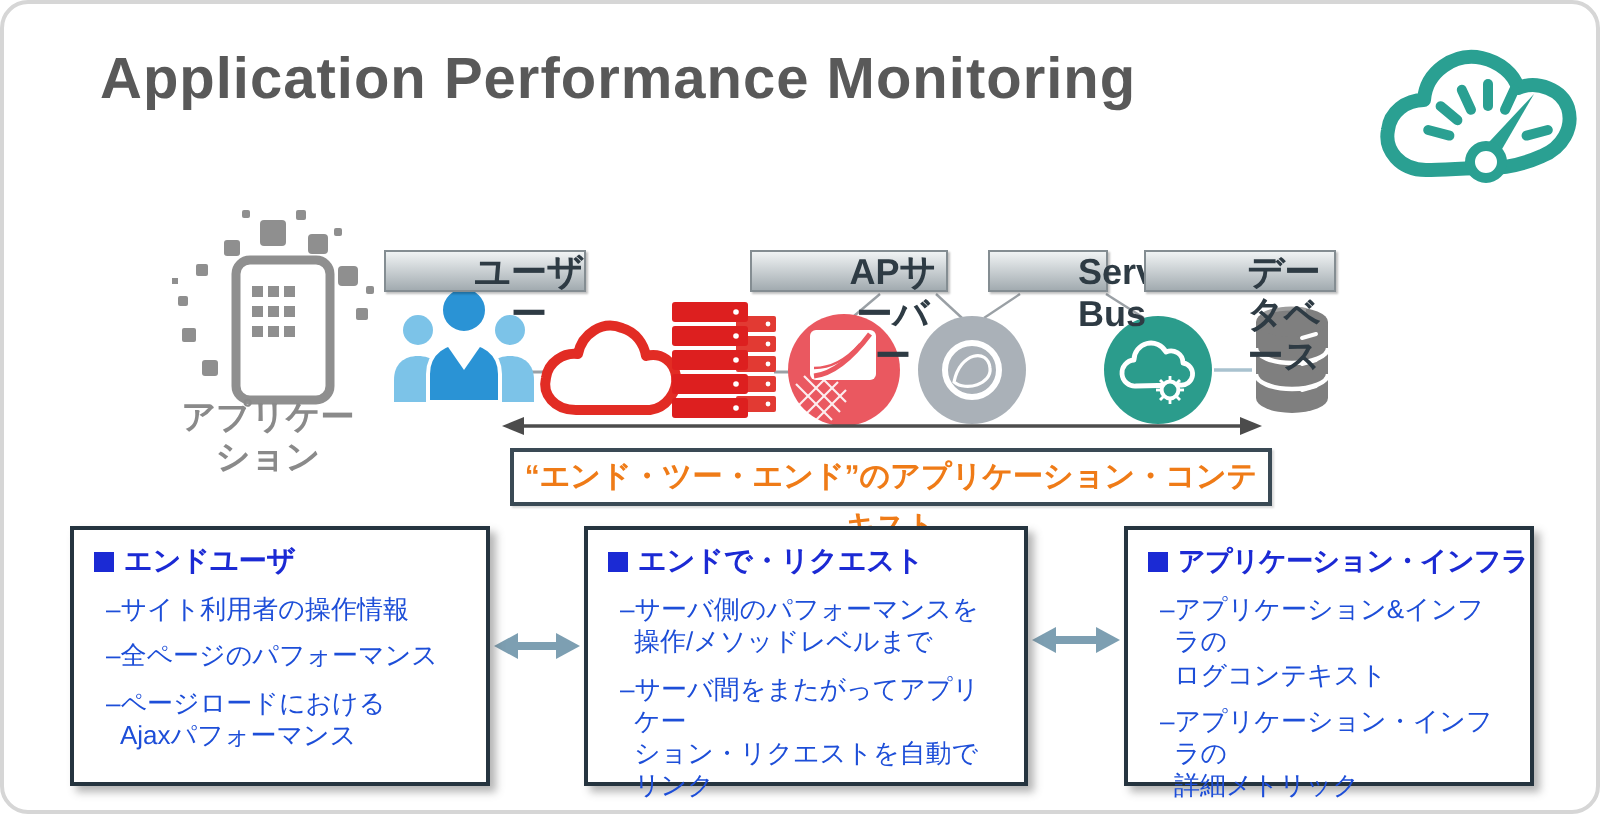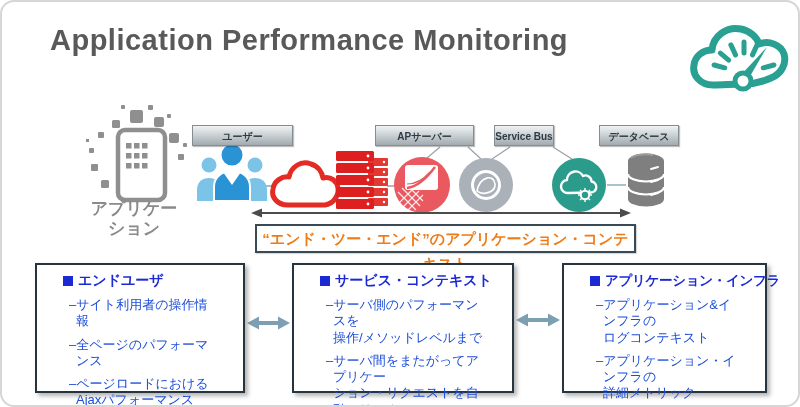--- a/index.html
+++ b/index.html
@@ -13,45 +13,46 @@
     position:absolute;left:48px;top:22px;width:640px;
     font-size:29px;font-weight:bold;color:#595959;letter-spacing:.5px;
   }
   .subtitle{
     position:absolute;left:35px;top:60px;width:640px;
     font-size:17px;font-weight:bold;color:#ee7b17;
   }
   svg{position:absolute;left:0;top:0;}
   .stage-label{
     position:absolute;top:123px;height:21px;line-height:21px;
-    text-align:center;font-size:10px;font-weight:bold;color:#2e3b44;
+    text-align:center;font-size:18px;font-weight:bold;color:#2e3b44;
     background:linear-gradient(#f0f3f4,#a2abb0);
     border:1px solid #848d92;box-sizing:border-box;
     box-shadow:1px 1px 1px rgba(0,0,0,.25);
+    padding-left:44px;
   }
   .sl-user{left:190px;width:101px;}
   .sl-ap{left:373px;width:99px;}
   .sl-sb{left:492px;width:60px;}
-  .sl-db{left:597px;width:80px;}
+  .sl-db{left:570px;width:96px;}
   .app-label{
     position:absolute;left:58px;top:197px;width:148px;
     text-align:center;font-size:17px;font-weight:bold;color:#8a8a8a;
     line-height:1.15;white-space:pre-line;
   }
   .context-box{
     position:absolute;left:253px;top:222px;width:381px;height:29px;
     box-sizing:border-box;border:2px solid #3a4a55;background:#fff;
     text-align:center;line-height:25px;font-size:15px;font-weight:bold;color:#ef7b17;
     box-shadow:1px 1px 1px rgba(0,0,0,.15);
   }
   .info-box{
     position:absolute;top:261px;height:130px;box-sizing:border-box;
     background:#fff;border:2px solid #25343f;
     box-shadow:3px 3px 4px rgba(90,90,90,.45);
-    padding:7px 26px;
+    padding:7px 10px;
   }
   .ib-1{left:33px;width:210px;}
   .ib-2{left:290px;width:222px;}
   .ib-3{left:560px;width:205px;}
   .ib-head{
     display:flex;align-items:center;gap:5px;
     font-size:14px;font-weight:bold;color:#1b2ad4;white-space:nowrap;
     margin-bottom:3px;
   }
   .sq{width:10px;height:10px;background:#1b2ad4;flex:0 0 auto;}
@@ -256,21 +257,21 @@
     </div>
     <div class="ib-item">–サイト利用者の操作情報</div>
     <div class="ib-item">–全ページのパフォーマンス</div>
     <div class="ib-item">–ページロードにおける
 Ajaxパフォーマンス</div>
   </div>
 
   <div class="info-box ib-2">
     <div class="ib-head">
       <span class="sq"></span>
-      <span>サービス・コンテキスト</span>
+      <span>エンドで・リクエスト</span>
     </div>
     <div class="ib-item">–サーバ側のパフォーマンスを
 操作/メソッドレベルまで</div>
     <div class="ib-item">–サーバ間をまたがってアプリケー
 ション・リクエストを自動でリンク</div>
   </div>
 
   <div class="info-box ib-3">
     <div class="ib-head" style="font-size:13.5px;letter-spacing:-0.3px;">
       <span class="sq"></span>

